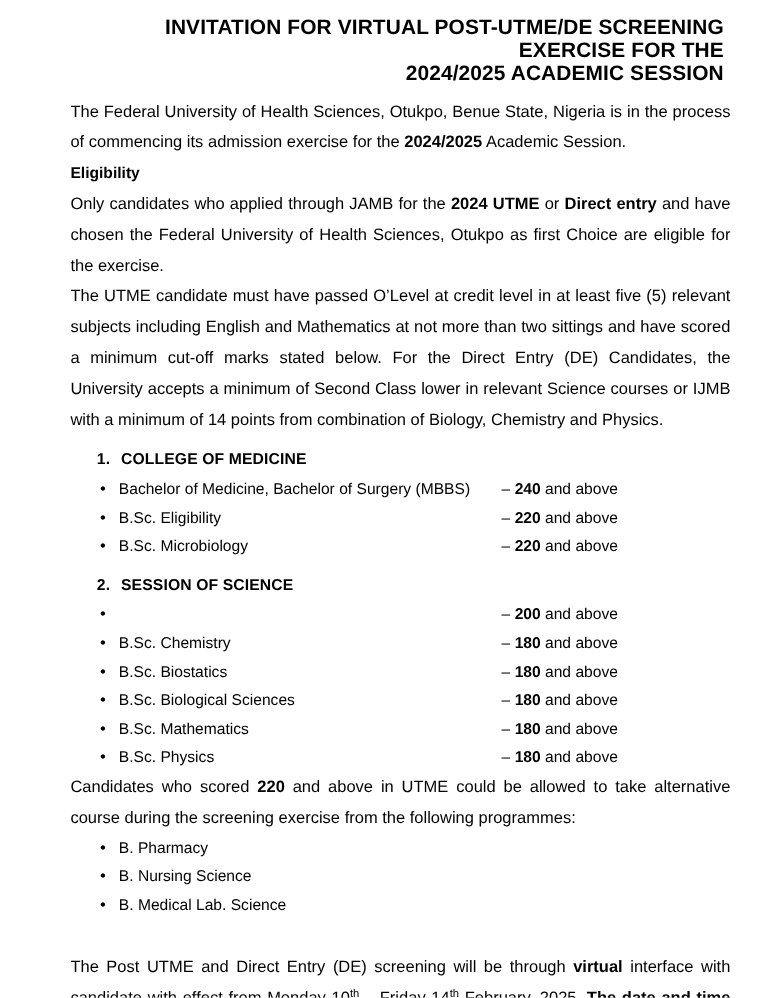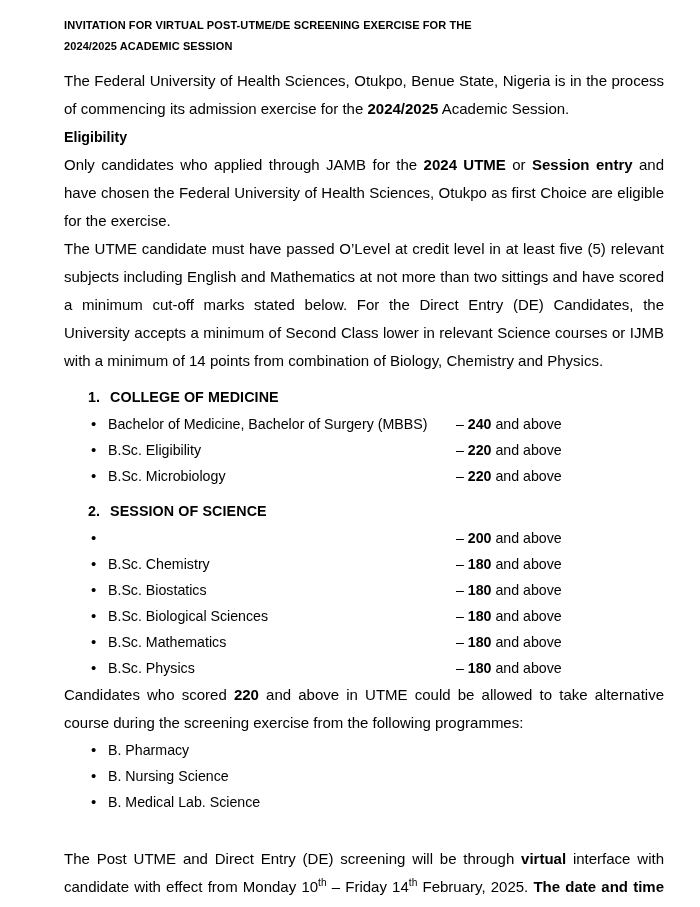--- a/index.html
+++ b/index.html
@@ -15,23 +15,23 @@
     overflow: hidden;
   }
   .page {
     width: 700px;
     height: 907px;
     box-sizing: border-box;
     padding: 10px 36px 0 64px;
     position: relative;
   }
   .title {
-    text-align: left;
+    text-align: right;
     font-weight: bold;
-    font-size: 11px;
+    font-size: 19px;
     line-height: 21px;
     letter-spacing: 0.1px;
     margin: 5px 0 10px 0;
     padding-right: 6px;
   }
   .title .line2 { display: block; }
   p.body {
     margin: 0 16px 0 0;
     font-size: 15px;
     line-height: 28px;
@@ -116,21 +116,21 @@
 
   <div class="title">
     <span>INVITATION FOR VIRTUAL POST-UTME/DE SCREENING EXERCISE FOR THE</span>
     <span class="line2">2024/2025 ACADEMIC SESSION</span>
   </div>
 
   <p class="body"><span>The Federal University of Health Sciences, Otukpo, Benue State, Nigeria is in the process of commencing its admission exercise for the </span><b>2024/2025</b><span> Academic Session.</span></p>
 
   <p class="heading-inline">Eligibility</p>
 
-  <p class="body"><span>Only candidates who applied through JAMB for the </span><b>2024 UTME</b><span> or </span><b>Session entry</b><span> and have chosen the Federal University of Health Sciences, Otukpo as first Choice are eligible for the exercise.</span></p>
+  <p class="body"><span>Only candidates who applied through JAMB for the </span><b>2024 UTME</b><span> or </span><b>Direct entry</b><span> and have chosen the Federal University of Health Sciences, Otukpo as first Choice are eligible for the exercise.</span></p>
 
   <p class="body">The UTME candidate must have passed O’Level at credit level in at least five (5) relevant subjects including English and Mathematics at not more than two sittings and have scored a minimum cut-off marks stated below.  For the Direct Entry (DE) Candidates, the University accepts a minimum of Second Class lower in relevant Science courses or IJMB with a minimum of 14 points from combination of Biology, Chemistry and Physics.</p>
 
   <div class="spacer-sm"></div>
 
   <div class="section-title">
     <span class="num">1.</span>
     <span class="stxt">COLLEGE OF MEDICINE</span>
   </div>
 

